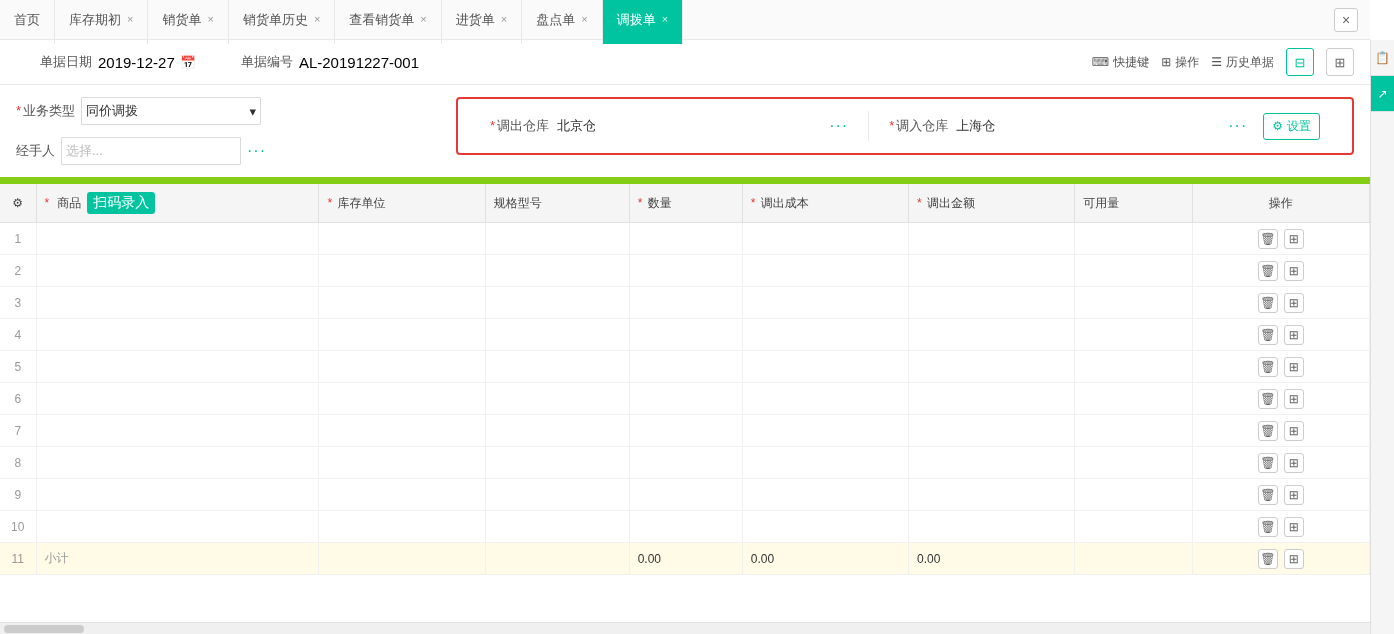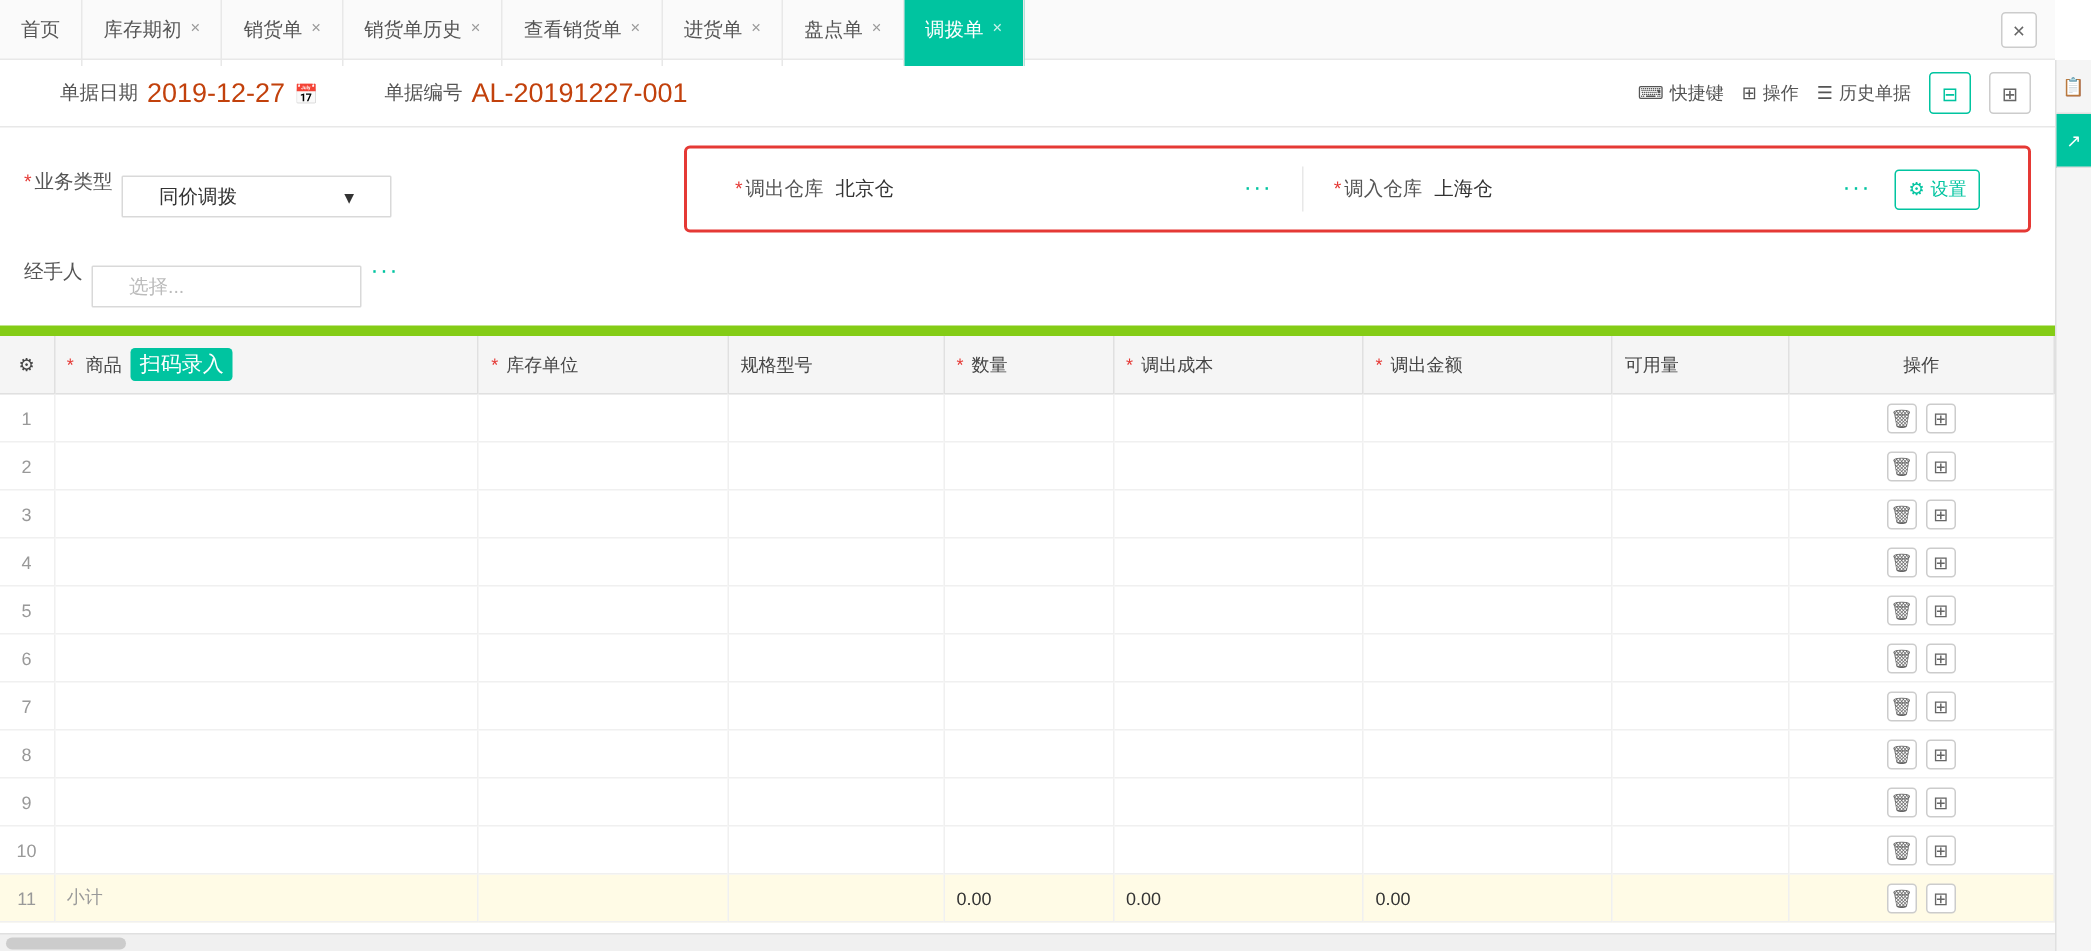--- a/index.html
+++ b/index.html
@@ -50,21 +50,21 @@
 
     
     .toolbar-row {
       display: flex; align-items: center;
       padding: 8px 16px;
       border-bottom: 1px solid #e8e8e8;
       gap: 20px;
     }
     .toolbar-field { display: flex; align-items: center; gap: 6px; margin-left: 24px; }
     .toolbar-label { font-size: 13px; color: #555; }
-    .toolbar-value { font-size: 18px; color: #c2410c; }
+    .toolbar-value { font-size: 15px; color: #000000; }
     .calendar-icon { color: #00c4a0; cursor: pointer; }
     .toolbar-right {
       margin-left: auto;
       display: flex; align-items: center; gap: 12px;
     }
     .toolbar-btn {
       display: flex; align-items: center; gap: 4px;
       font-size: 12px; color: #555; cursor: pointer;
     }
     .icon-settings {
@@ -95,26 +95,25 @@
       display: flex; align-items: center;
       gap: 0;
       margin-left: 20px;
     }
     .field-row { display: flex; align-items: center; gap: 6px; }
     .field-label { color: #555; white-space: nowrap; }
     .required { color: #e53935; margin-right: 2px; }
     .field-select {
       border: 1px solid #d9d9d9;
       border-radius: 1px;
-      padding: 4px 24px;
+      padding: 4px 4px;
       min-width: 180px;
       display: flex; align-items: center; justify-content: space-between;
       cursor: pointer;
       color: #333;
-      margin-top: 20px;
     }
     .field-select-placeholder { color: #bbb; }
     .more-btn { color: #00c4a0; cursor: pointer; font-size: 16px; letter-spacing: 1px; }
     .warehouse-field {
       display: flex; align-items: center; gap: 8px;
       flex: 1;
     }
     .warehouse-value { color: #333; }
     .warehouse-divider { width: 1px; background: #e8e8e8; height: 30px; margin: 0 20px; }
     .settings-btn {

